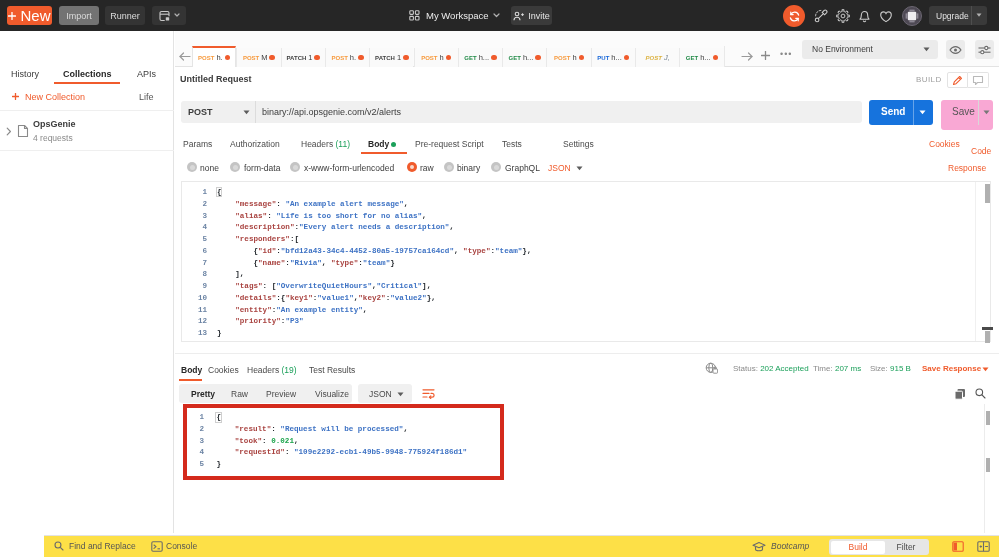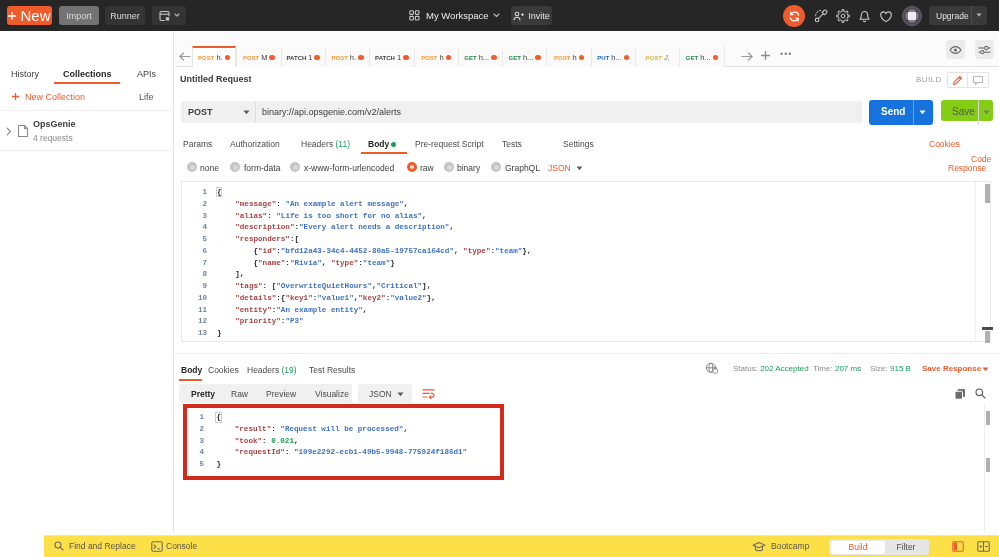--- a/index.html
+++ b/index.html
@@ -220,20 +220,28 @@
         </g>
       </svg>
     </span>
     <span class="a ic" style="left:586px;top:20px;">
       <svg width="9" height="9" viewBox="0 0 9 9" style="">
         <line x1="4.5" y1="0.5" x2="4.5" y2="8.5" stroke="#8a8a8a" stroke-width="1.3" stroke-linecap="round"></line>
         <line x1="0.5" y1="4.5" x2="8.5" y2="4.5" stroke="#8a8a8a" stroke-width="1.3" stroke-linecap="round"></line>
       </svg>
     </span>
     <span class="a" style="left:605px;top:18px;font-size:9px;color:#8a8a8a;letter-spacing:1px;">•••</span>
+    <div class="a" style="left:627px;top:9px;width:136px;height:19px;background:#ebebeb;border-radius:3px;">
+      <span class="a" style="left:10px;top:4px;font-size:8.5px;color:#3c3c3c;">No Environment</span>
+      <span class="a" style="left:121px;top:7px;">
+        <svg width="7" height="5" viewBox="0 0 7 5" style="">
+          <path d="M0.5 0.5h6L3.5 4.34z" fill="#5c5c5c"></path>
+        </svg>
+      </span>
+    </div>
     <div class="a ic" style="left:771px;top:9px;width:19px;height:19px;background:#ebebeb;border-radius:3px;">
       <svg width="13" height="10" viewBox="0 0 13 10" style="">
         <path d="M1 5S3.2 1.6 6.5 1.6 12 5 12 5s-2.2 3.4-5.5 3.4S1 5 1 5z" fill="none" stroke="#6b6b6b" stroke-width="1.1"></path>
         <circle cx="6.5" cy="5" r="1.5" fill="#6b6b6b"></circle>
       </svg>
     </div>
     <div class="a ic" style="left:800px;top:9px;width:19px;height:19px;background:#ebebeb;border-radius:3px;">
       <svg width="13" height="10" viewBox="0 0 13 10" style="">
         <g stroke="#6b6b6b" stroke-width="1.1" fill="#fff">
           <line x1="0.5" y1="3" x2="12.5" y2="3"></line>
@@ -271,42 +279,42 @@
     </div>
     <div class="a" style="left:694px;top:7px;width:64px;height:25px;background:#1673dd;border-radius:3px;">
       <span class="a" style="left:12px;top:6px;font-size:10px;font-weight:bold;color:#fff;">Send</span>
       <span class="a" style="left:44px;top:0;height:25px;border-left:1px solid rgba(255,255,255,0.35);"></span>
       <span class="a" style="left:50px;top:10px;">
         <svg width="7" height="5" viewBox="0 0 7 5" style="">
           <path d="M0.5 0.5h6L3.5 4.34z" fill="#fff"></path>
         </svg>
       </span>
     </div>
-    <div class="a" style="left:766px;top:7px;width:52px;height:21px;background:#84cc16;border-radius:3px;">
+    <div class="a" style="left:766px;top:7px;width:52px;height:30px;background:#f9a8d4;border-radius:3px;">
       <span class="a" style="left:11px;top:6px;font-size:10px;color:#555;">Save</span>
       <span class="a" style="left:37px;top:0;height:25px;border-left:1px solid #d8d8d8;"></span>
       <span class="a" style="left:42px;top:10px;">
         <svg width="7" height="5" viewBox="0 0 7 5" style="">
           <path d="M0.5 0.5h6L3.5 4.34z" fill="#777"></path>
         </svg>
       </span>
     </div>
   </div>
 <div class="a" style="left:175px;top:131px;width:824px;height:21px;font-size:8.5px;color:#4a4a4a;">
     <span class="a" style="left:8px;top:7.5px;">Params</span>
     <span class="a" style="left:55px;top:7.5px;">Authorization</span>
     <span class="a" style="left:126px;top:7.5px;">Headers <span style="color:#1ba05a;">(11)</span></span>
     <span class="a" style="left:193px;top:7.5px;font-weight:bold;color:#282828;">Body</span>
     <span class="a" style="left:216px;top:10.5px;width:5px;height:5px;border-radius:50%;background:#1ba05a;"></span>
     <span class="a" style="left:186px;top:20.5px;width:46px;border-top:2px solid #f05b2c;"></span>
     <span class="a" style="left:240px;top:7.5px;">Pre-request Script</span>
     <span class="a" style="left:327px;top:7.5px;">Tests</span>
     <span class="a" style="left:366px;top:7.5px;margin-left:22px;">Settings</span>
     <span class="a" style="left:754px;top:7.5px;color:#f05b2c;">Cookies</span>
-    <span class="a" style="left:796px;top:23px;color:#f05b2c;">Code</span>
+    <span class="a" style="left:796px;top:15px;color:#f05b2c;">Code</span>
   </div>
 <div class="a" style="left:175px;top:152px;width:824px;height:28px;font-size:8.5px;color:#3c3c3c;">
     <span class="a" style="left:12px;top:10px;width:10px;height:10px;border-radius:50%;background:#c4c4c4;"></span>
     <span class="a" style="left:14.5px;top:12.5px;width:5px;height:5px;border-radius:50%;background:#d9d9d9;"></span>
     <span class="a" style="left:25px;top:11px;text-align:right;">none</span>
     <span class="a" style="left:55px;top:10px;width:10px;height:10px;border-radius:50%;background:#c4c4c4;"></span>
     <span class="a" style="left:57.5px;top:12.5px;width:5px;height:5px;border-radius:50%;background:#d9d9d9;"></span>
     <span class="a" style="left:69px;top:11px;">form-data</span>
     <span class="a" style="left:115px;top:10px;width:10px;height:10px;border-radius:50%;background:#c4c4c4;"></span>
     <span class="a" style="left:117.5px;top:12.5px;width:5px;height:5px;border-radius:50%;background:#d9d9d9;"></span>
@@ -421,21 +429,21 @@
     </span>
     <span class="a" style="left:122px;top:5px;">Console</span>
     <span class="a ic" style="left:708px;top:5px;">
       <svg width="14" height="11" viewBox="0 0 14 11" style="">
         <g fill="none" stroke="#6b6b6b" stroke-width="1.1" stroke-linejoin="round">
           <path d="M1 4.2L7 1.6l6 2.6-6 2.6z"></path>
           <path d="M3.5 5.8v2.4c0 .8 1.6 1.6 3.5 1.6s3.5-.8 3.5-1.6V5.8"></path>
         </g>
       </svg>
     </span>
-    <span class="a" style="left:727px;top:5px;">Bootcamp</span>
+    <span class="a" style="left:727px;top:5px;font-style:italic;">Bootcamp</span>
     <div class="a" style="left:785px;top:3px;width:100px;height:16px;background:#e6e6e6;border-radius:3px;"></div>
     <div class="a ic" style="left:787px;top:4.5px;width:54px;height:13px;background:#fff;border-radius:2px;color:#f05b2c;font-size:8.5px;">Build</div>
     <div class="a ic" style="left:841px;top:4.5px;width:42px;height:13px;color:#4a4a4a;font-size:8.5px;">Filter</div>
     <span class="a ic" style="left:908px;top:5px;">
       <svg width="12" height="11" viewBox="0 0 12 11" style="">
         <rect x="0.8" y="0.8" width="10.4" height="9.4" rx="1" fill="none" stroke="#f05b2c" stroke-width="1.1"></rect>
         <rect x="1.6" y="1.6" width="3.4" height="7.8" fill="#f05b2c"></rect>
       </svg>
     </span>
     <span class="a ic" style="left:933px;top:5px;">

